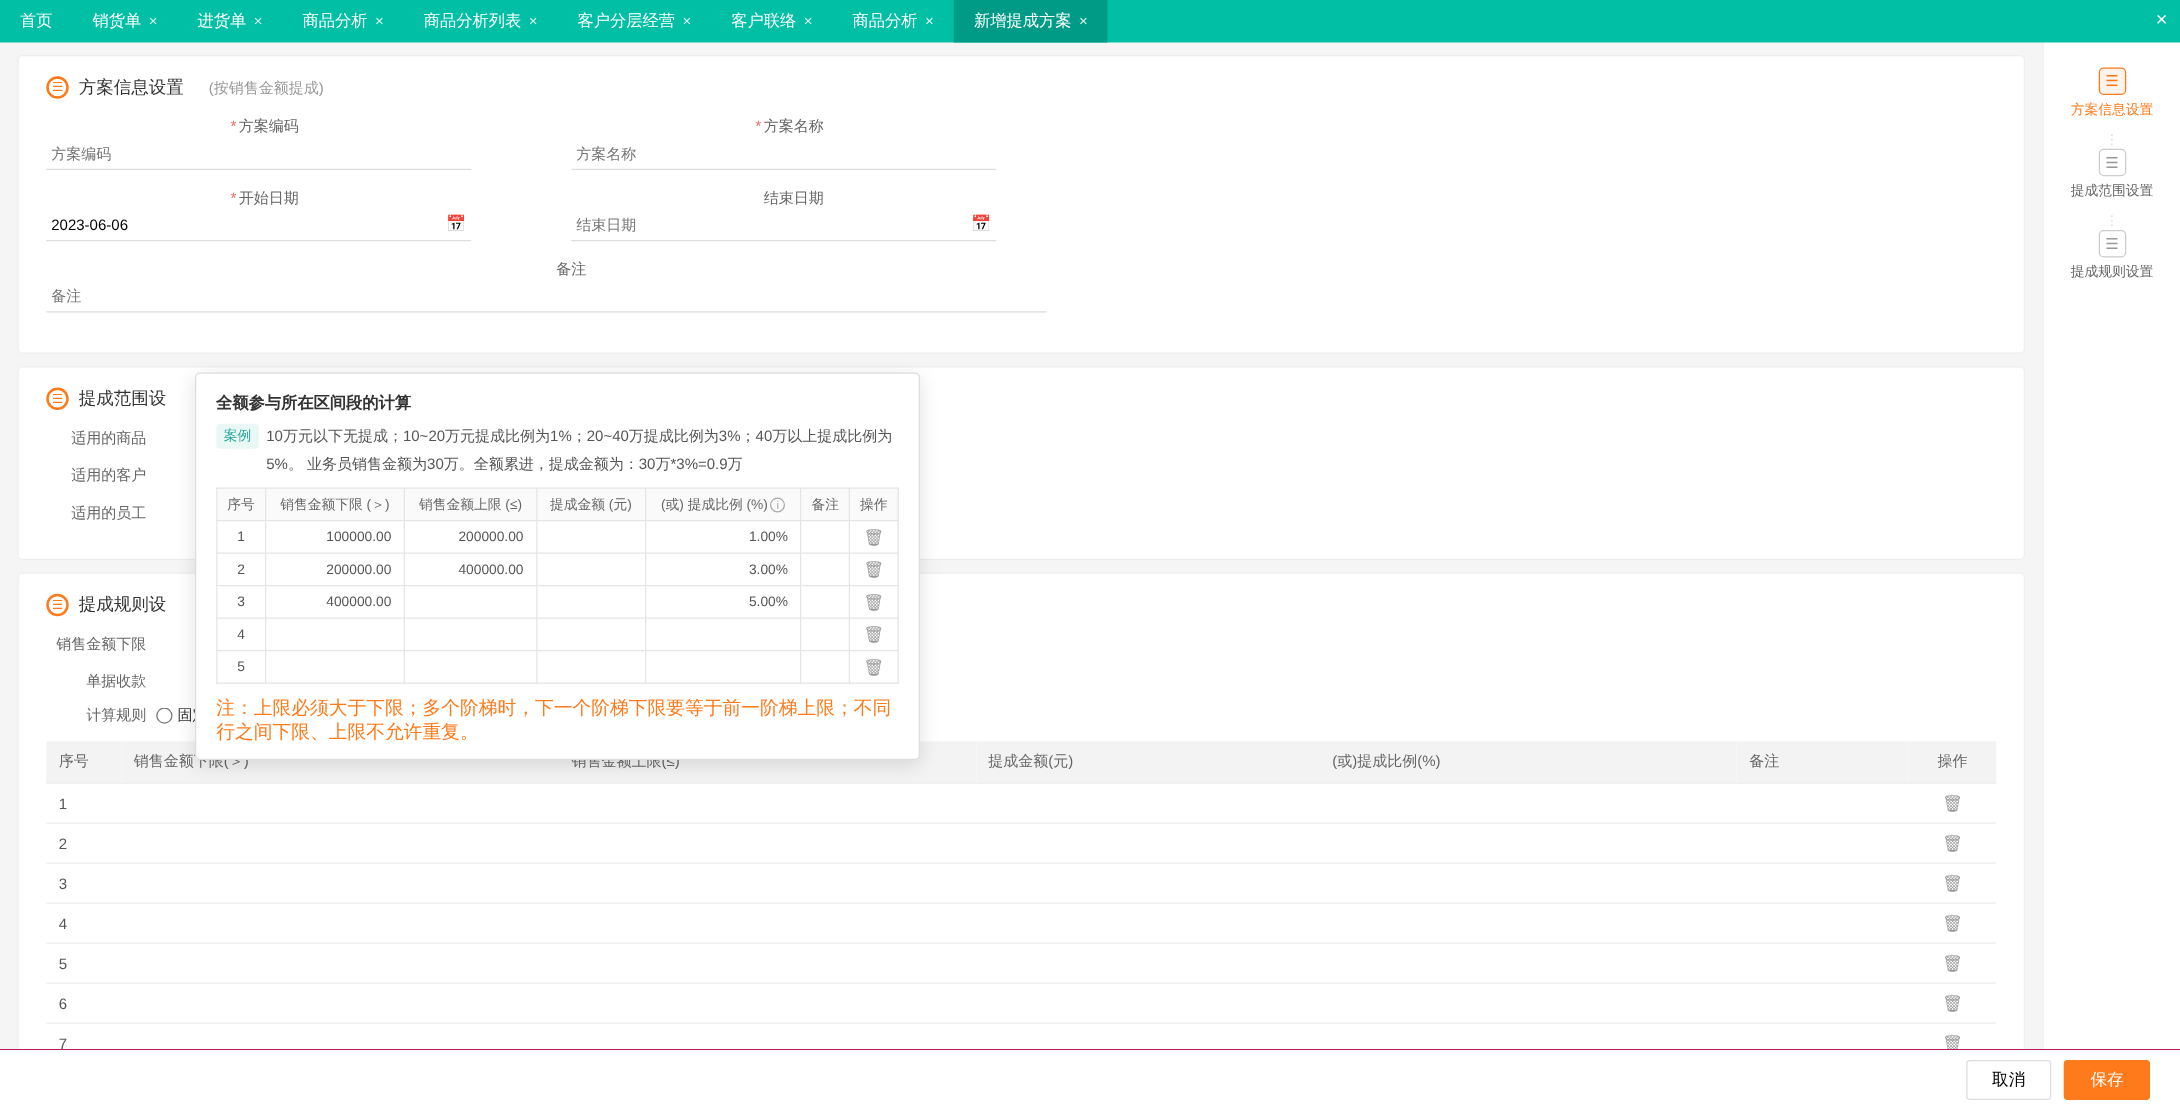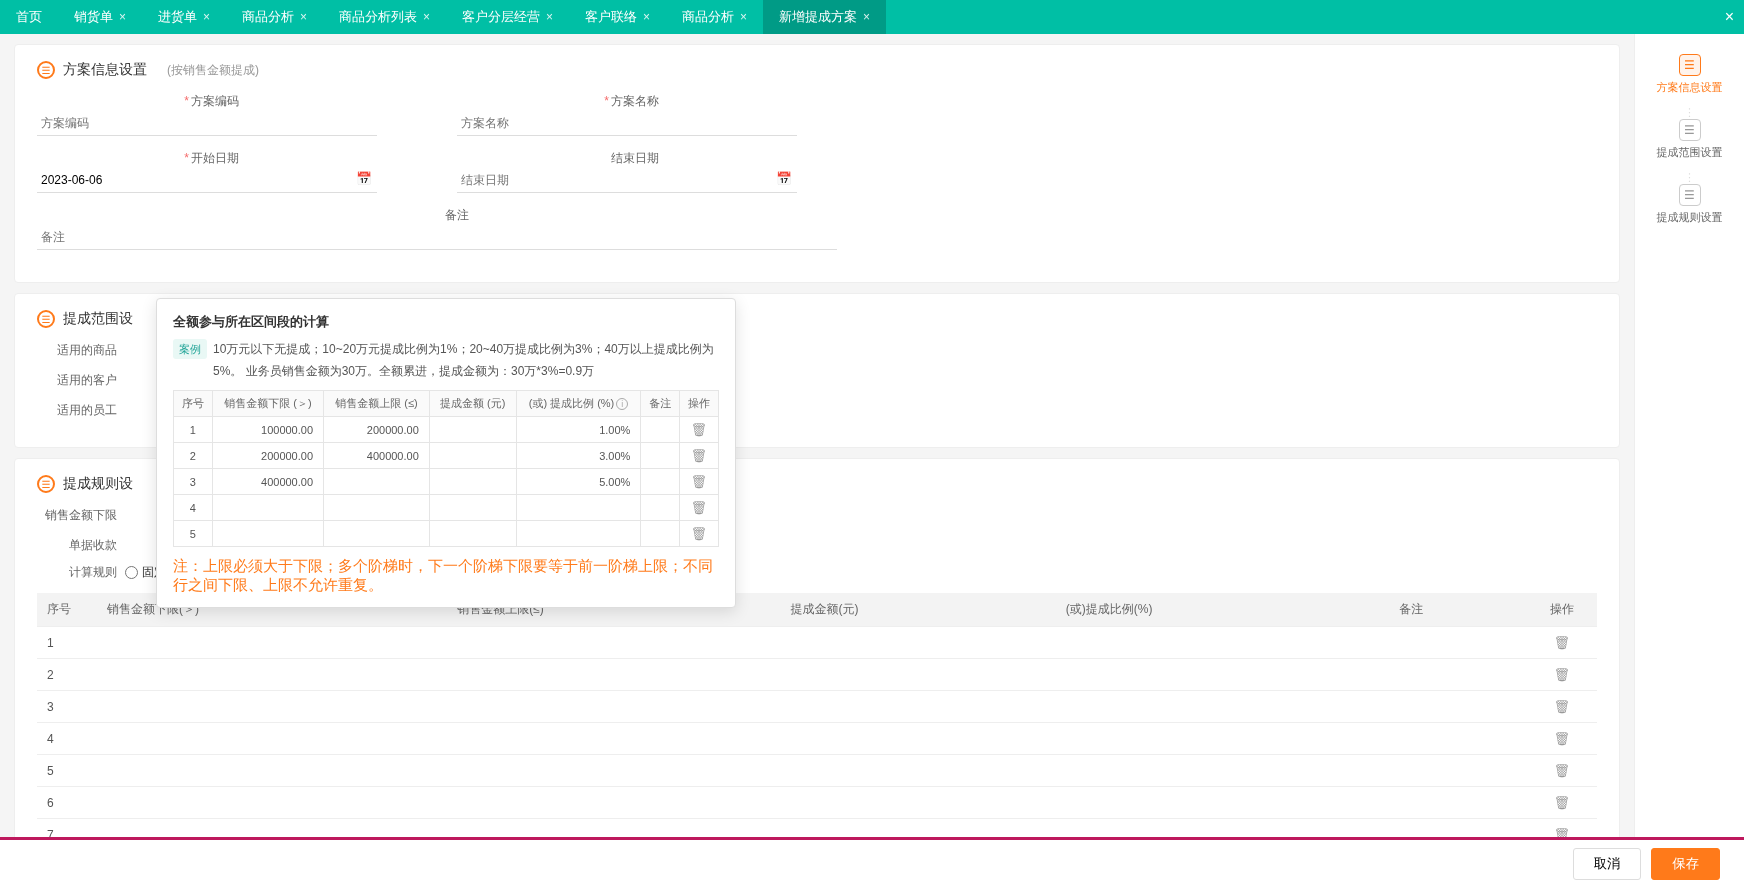--- a/index.html
+++ b/index.html
@@ -172,21 +172,21 @@
 .grid-table th { background: #f3f3f3; color: #666; font-weight: 500; }
 .grid-table .op { text-align: center; width: 70px; }
 
 .scope-row { display: flex; align-items: center; margin-bottom: 10px; margin-top: 13px; }
 .scope-row .form-label { width: 88px; }
 
 .footer {
   position: fixed;
   bottom: 0; left: 0; right: 0;
   background: #fff;
-  border-top: 3px solid #be185d;
+  border-top: 1px solid #be185d;
   display: flex;
   justify-content: flex-end;
   padding: 8px 24px;
   gap: 10px;
   font-size: 13px;
 }
 .btn {
   padding: 6px 20px;
   border: 1px solid #ddd;
   border-radius: 3px;

